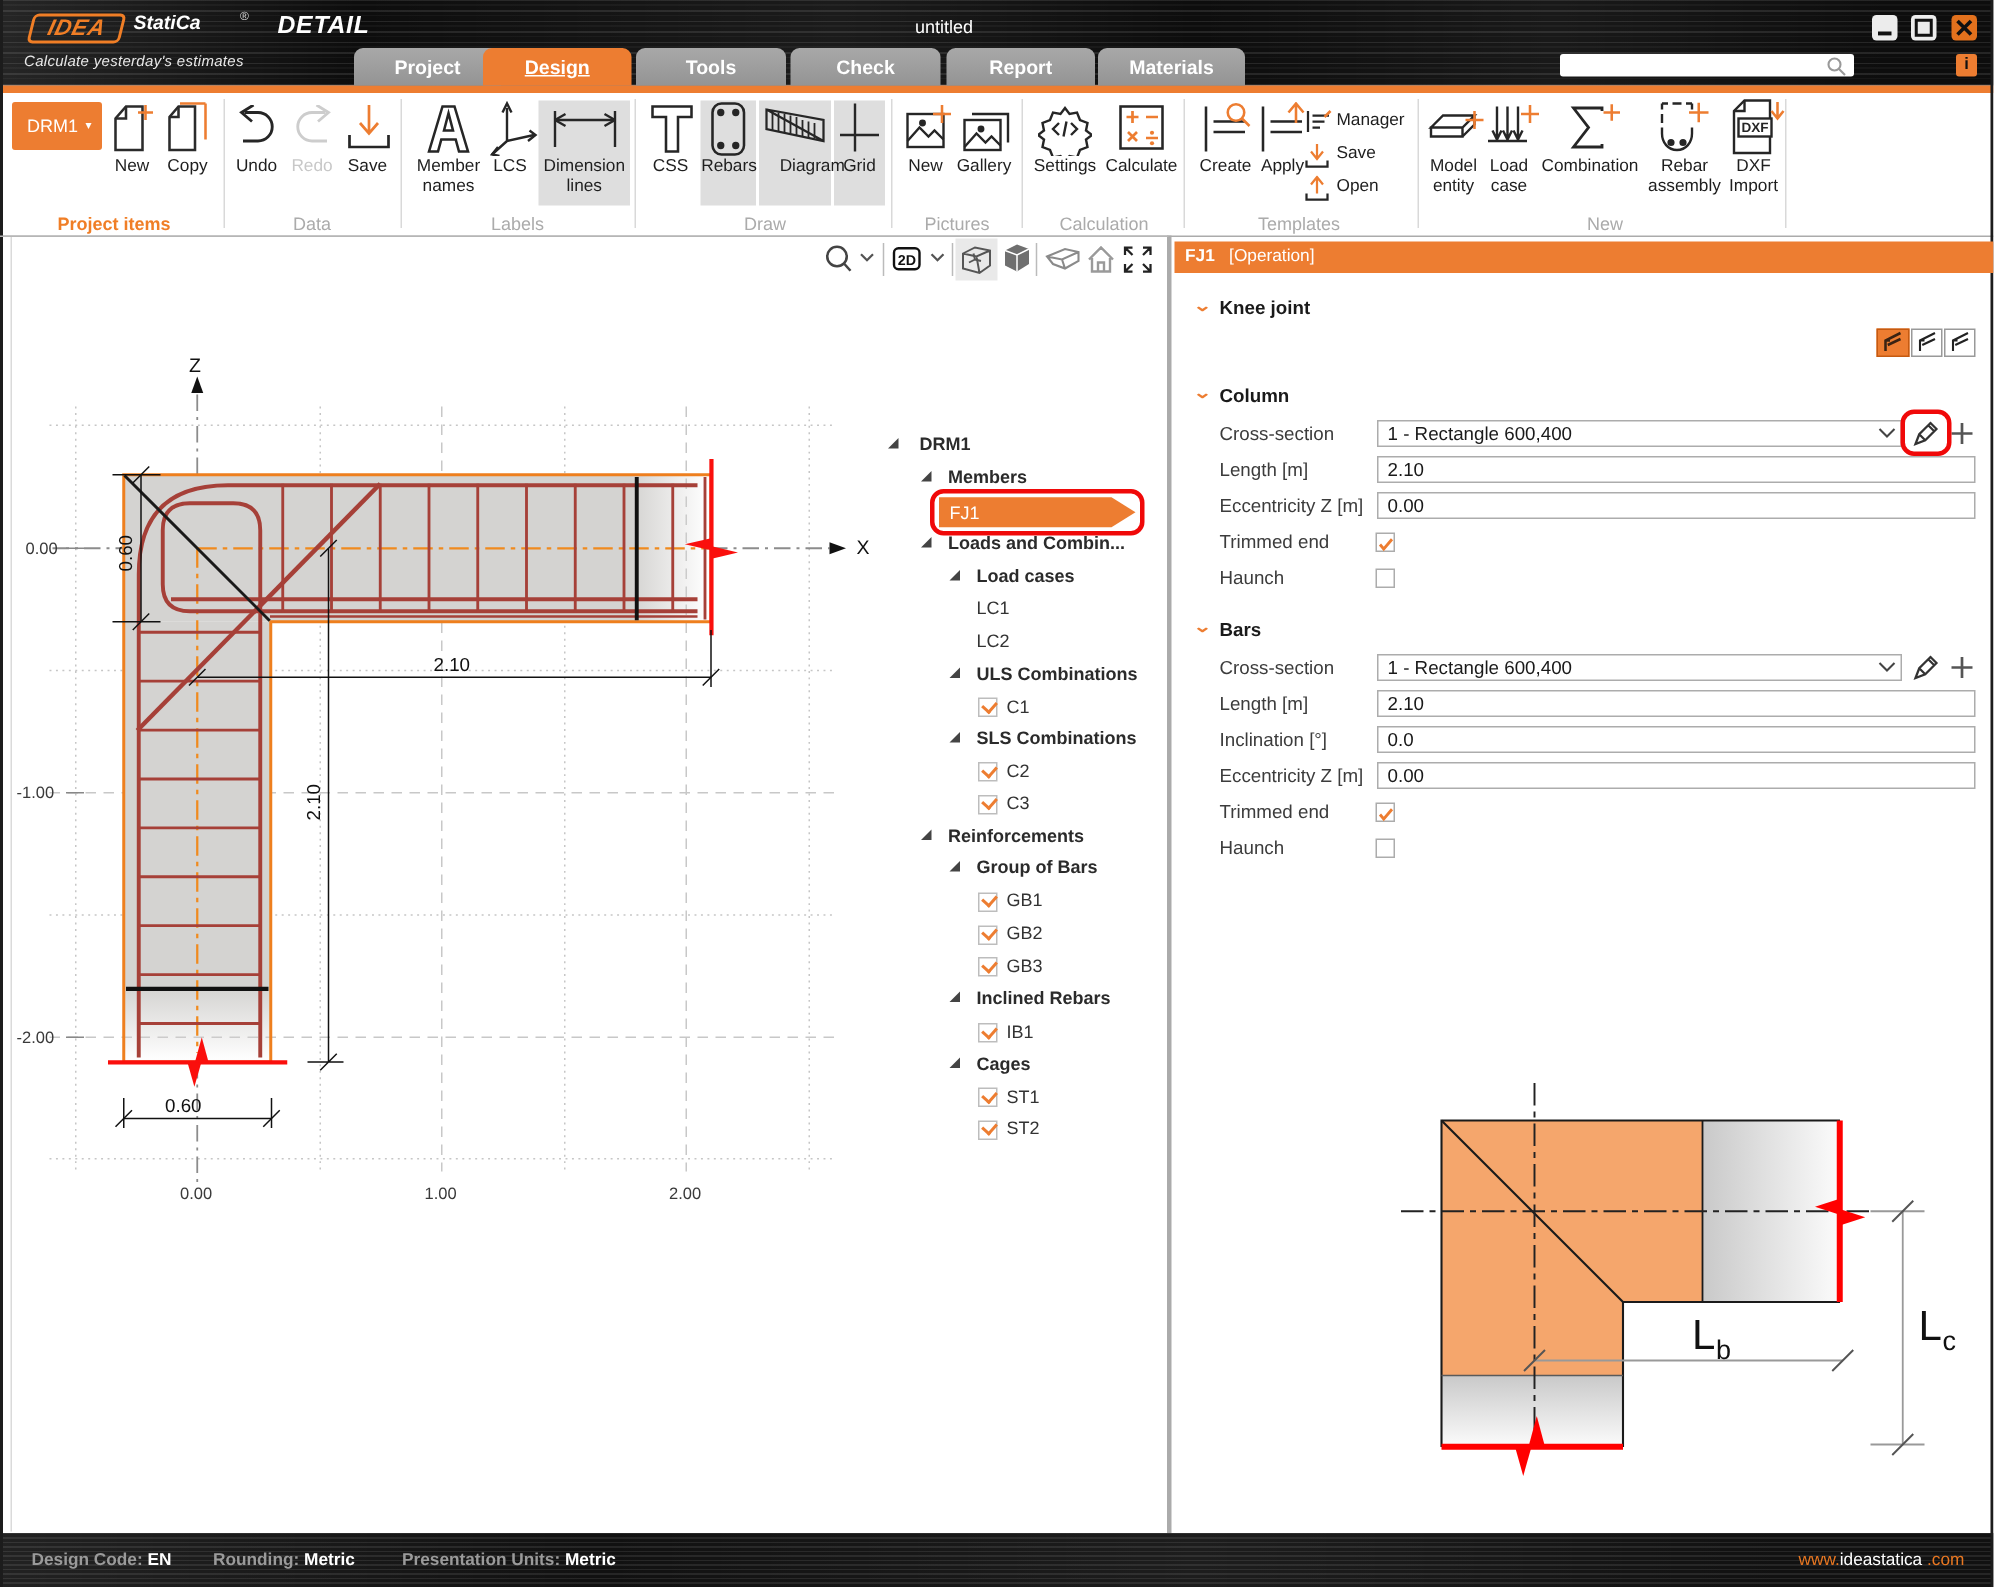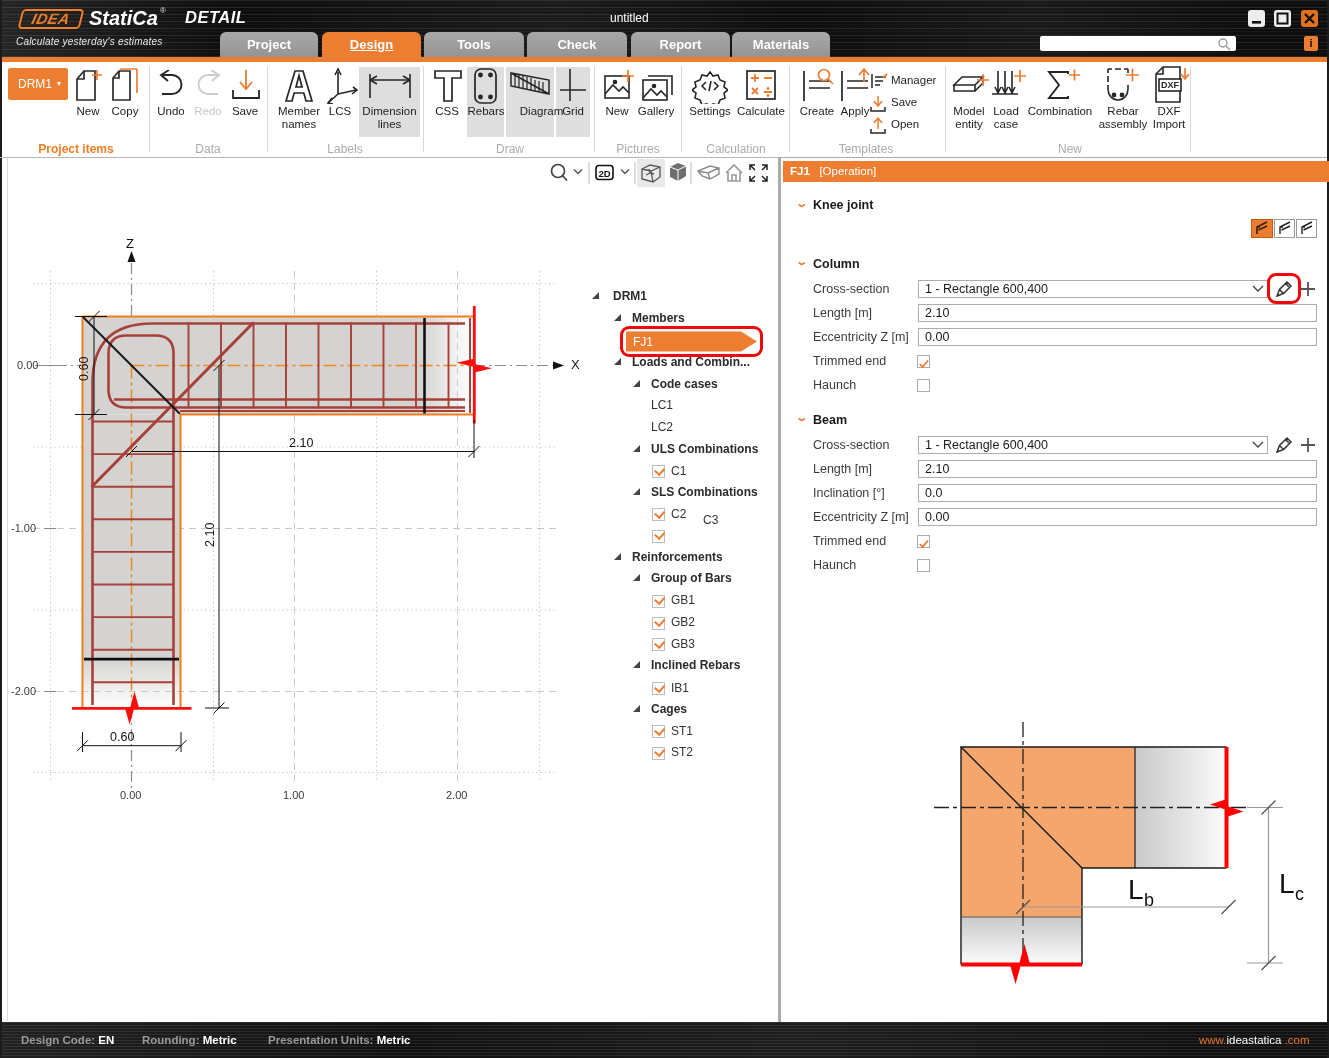--- a/index.html
+++ b/index.html
@@ -1,20 +1,20 @@
 <!DOCTYPE html>
 <html><head><meta charset="utf-8">
 <style>
 html,body{margin:0;padding:0;}
 body{width:1329px;height:1058px;position:relative;overflow:hidden;background:#fff;font-family:"Liberation Sans",sans-serif;}
 #topbar{position:absolute;left:0;top:0;width:1329px;height:57px;background-color:#0d0d0d;
  background-image:repeating-linear-gradient(180deg,rgba(255,255,255,.10) 0 1px,rgba(0,0,0,0) 1px 3px,rgba(255,255,255,.04) 3px 4px,rgba(0,0,0,0) 4px 7px),linear-gradient(90deg,rgba(255,255,255,.10) 0,rgba(255,255,255,0) 18%,rgba(255,255,255,.06) 42%,rgba(255,255,255,0) 60%,rgba(255,255,255,.05) 78%,rgba(255,255,255,0) 95%);}
 #orangestrip{position:absolute;left:0;top:57px;width:1329px;height:5px;background:#ED7D31;}
 .logoidea{position:absolute;left:20px;top:9px;width:58px;height:16px;border:2.5px solid #F07E26;border-radius:4px;transform:skewX(-14deg);color:#F07E26;font-weight:bold;font-style:italic;font-size:15px;text-align:center;line-height:15px;letter-spacing:0.5px;}
-.logostatica{position:absolute;left:89px;top:7px;color:#fff;font-weight:bold;font-style:italic;font-size:20px;}
+.logostatica{position:absolute;left:89px;top:7px;color:#fff;font-weight:bold;font-style:italic;font-size:13px;}
 .logoreg{position:absolute;left:160px;top:6px;color:#ddd;font-size:8px;}
 .logodetail{position:absolute;left:185px;top:8px;color:#fff;font-weight:bold;font-style:italic;font-size:16.5px;letter-spacing:0.5px;}
 .tagline{position:absolute;left:16px;top:36px;color:#e8e8e8;font-style:italic;font-size:10px;letter-spacing:.2px;}
 .untitled{position:absolute;left:610px;top:11px;color:#fff;font-size:12px;}
 .winbtn{position:absolute;top:10px;width:17px;height:17px;border-radius:3px;background:#ececec;}
 .tab{position:absolute;top:32px;height:25px;border-radius:6px 6px 0 0;background:linear-gradient(180deg,#a8a8a8,#949494);color:#fff;font-weight:bold;font-size:13px;text-align:center;line-height:25px;}
 .tab.on{background:#ED7D31;}
 #searchbox{position:absolute;left:1040px;top:36px;width:196px;height:15px;background:#fff;border-radius:2px;}
 #ibtn{position:absolute;left:1304px;top:36px;width:14px;height:15px;background:#ED7D31;border-radius:2px;color:#111;font-weight:bold;font-size:11px;text-align:center;line-height:15px;}
 #ribbon{position:absolute;left:0;top:62px;width:1329px;height:95px;background:#fff;border-bottom:1px solid #ABABAB;}
@@ -54,21 +54,21 @@
 <div class="untitled">untitled</div>
 <div class="winbtn" style="left:1248px;"><svg width="17" height="17">
       <rect x="4" y="11" width="9" height="2.6" fill="#111"></rect>
     </svg></div>
 <div class="winbtn" style="left:1274px;"><svg width="17" height="17">
       <rect x="3.5" y="3.5" width="10" height="10" fill="none" stroke="#111" stroke-width="2"></rect>
     </svg></div>
 <div class="winbtn" style="left:1301px;background:#E2711D;"><svg width="17" height="17">
       <path d="M4 4 L13 13 M13 4 L4 13" stroke="#111" stroke-width="2.4"></path>
     </svg></div>
-<div class="tab" style="left:220px;width:98px;">Project</div>
+<div class="tab" style="left:236px;width:98px;">Project</div>
 <div class="tab on" style="left:322px;width:99px;text-decoration:underline;">Design</div>
 <div class="tab" style="left:424px;width:100px;">Tools</div>
 <div class="tab" style="left:527px;width:100px;">Check</div>
 <div class="tab" style="left:631px;width:99px;">Report</div>
 <div class="tab" style="left:732px;width:98px;">Materials</div>
 <div id="searchbox"><svg width="196" height="15">
       <circle cx="183" cy="7" r="4" fill="none" stroke="#999" stroke-width="1.4"></circle>
       <path d="M186 10 L190 14" stroke="#999" stroke-width="1.4"></path>
     </svg></div>
 <div id="ibtn">i</div>
@@ -385,33 +385,33 @@
 <div class="texp" style="left:614px;top:313.5px;"></div>
 <div class="trow" style="left:632px;top:310.5px;"><b>Members</b></div>
 <svg style="position:absolute;left:626px;top:331px;" width="132" height="21">
     <polygon points="0,0.5 115,0.5 131,10.5 115,20.5 0,20.5" fill="#ED7D31"></polygon>
     <text x="7" y="15" font-size="12" fill="#fff" font-family="Liberation Sans">FJ1</text>
   </svg>
 <div style="position:absolute;left:620px;top:326px;width:143px;height:31px;border:3.5px solid #F00909;border-radius:9px;box-sizing:border-box;"></div>
 <div class="texp" style="left:614px;top:358px;"></div>
 <div class="trow" style="left:632px;top:355px;"><b>Loads and Combin...</b></div>
 <div class="texp" style="left:633px;top:379.5px;"></div>
-<div class="trow" style="left:651px;top:376.5px;"><b>Code cases</b></div>
+<div class="trow" style="left:651px;top:376.5px;"><b>Load cases</b></div>
 <div class="trow" style="left:651px;top:398px;">LC1</div>
 <div class="trow" style="left:651px;top:419.5px;">LC2</div>
 <div class="texp" style="left:633px;top:444.5px;"></div>
 <div class="trow" style="left:651px;top:441.5px;"><b>ULS Combinations</b></div>
 <div class="tcb" style="left:652px;top:465px;"></div>
 <div class="trow" style="left:671px;top:463.5px;">C1</div>
 <div class="texp" style="left:633px;top:488px;"></div>
 <div class="trow" style="left:651px;top:485px;"><b>SLS Combinations</b></div>
 <div class="tcb" style="left:652px;top:508px;"></div>
 <div class="trow" style="left:671px;top:506.5px;">C2</div>
 <div class="tcb" style="left:652px;top:529.5px;"></div>
-<div class="trow" style="left:671px;top:513px;margin-left:32px;">C3</div>
+<div class="trow" style="left:671px;top:528px;">C3</div>
 <div class="texp" style="left:614px;top:552.5px;"></div>
 <div class="trow" style="left:632px;top:549.5px;"><b>Reinforcements</b></div>
 <div class="texp" style="left:633px;top:574px;"></div>
 <div class="trow" style="left:651px;top:571px;"><b>Group of Bars</b></div>
 <div class="tcb" style="left:652px;top:594.5px;"></div>
 <div class="trow" style="left:671px;top:593px;">GB1</div>
 <div class="tcb" style="left:652px;top:616.5px;"></div>
 <div class="trow" style="left:671px;top:615px;">GB2</div>
 <div class="tcb" style="left:652px;top:638px;"></div>
 <div class="trow" style="left:671px;top:636.5px;">GB3</div>
@@ -456,21 +456,21 @@
 <div class="finput" style="top:304px;width:399px;">2.10</div>
 <div class="flabel" style="top:330px;">Eccentricity Z [m]</div>
 <div class="finput" style="top:328px;width:399px;">0.00</div>
 <div class="flabel" style="top:354px;">Trimmed end</div>
 <div class="cbx" style="top:355px;"><svg width="12" height="12">
       <path d="M2 6 L4.5 9 L10 2.5" stroke="#ED7D31" stroke-width="1.9" fill="none"></path>
     </svg></div>
 <div class="flabel" style="top:378px;">Haunch</div>
 <div class="cbx" style="top:379px;"></div>
 <div class="chev" style="left:797px;top:411px;">⌄</div>
-<div class="sechead" style="left:813px;top:413px;">Beam</div>
+<div class="sechead" style="left:813px;top:413px;">Bars</div>
 <div class="flabel" style="top:438px;">Cross-section</div>
 <div class="finput" style="top:436px;width:350px;">1 - Rectangle 600,400</div>
 <svg style="position:absolute;left:1251px;top:440px;" width="14" height="10">
     <path d="M2 2 L7 7 L12 2" stroke="#444" stroke-width="1.4" fill="none"></path>
   </svg>
 <svg style="position:absolute;left:1274px;top:435px;" width="20" height="20">
     <path d="M3 17 L5.5 10.5 L13 3 L17 7 L9.5 14.5 Z M3 17 L9.5 14.5 M5.5 10.5 L9.5 14.5 M11.5 4.5 L15.5 8.5" stroke="#333" stroke-width="1.5" fill="none"></path>
   </svg>
 <svg style="position:absolute;left:1300px;top:437px;" width="16" height="16">
     <path d="M8 1 V15 M1 8 H15" stroke="#555" stroke-width="1.8" fill="none"></path>

